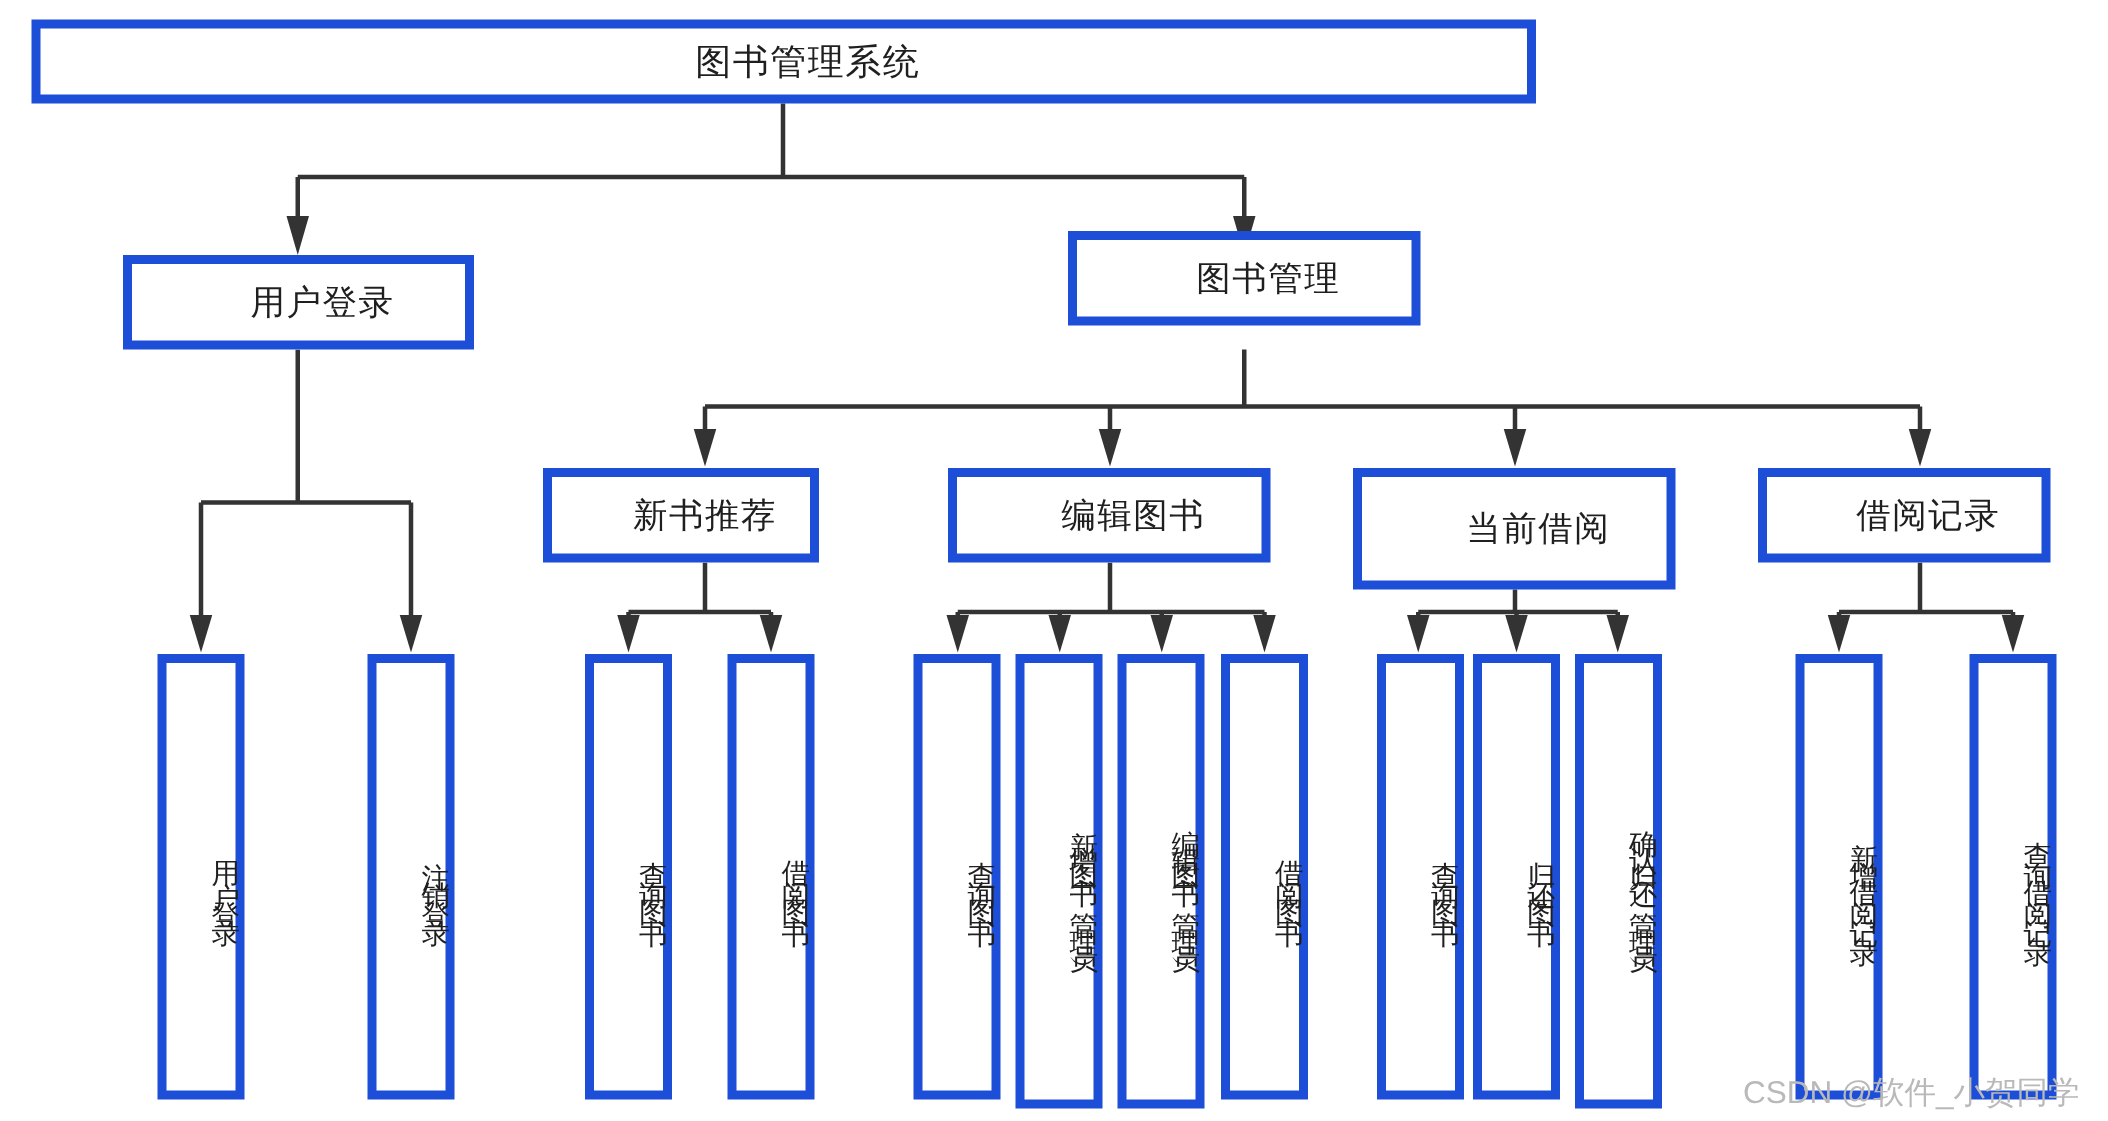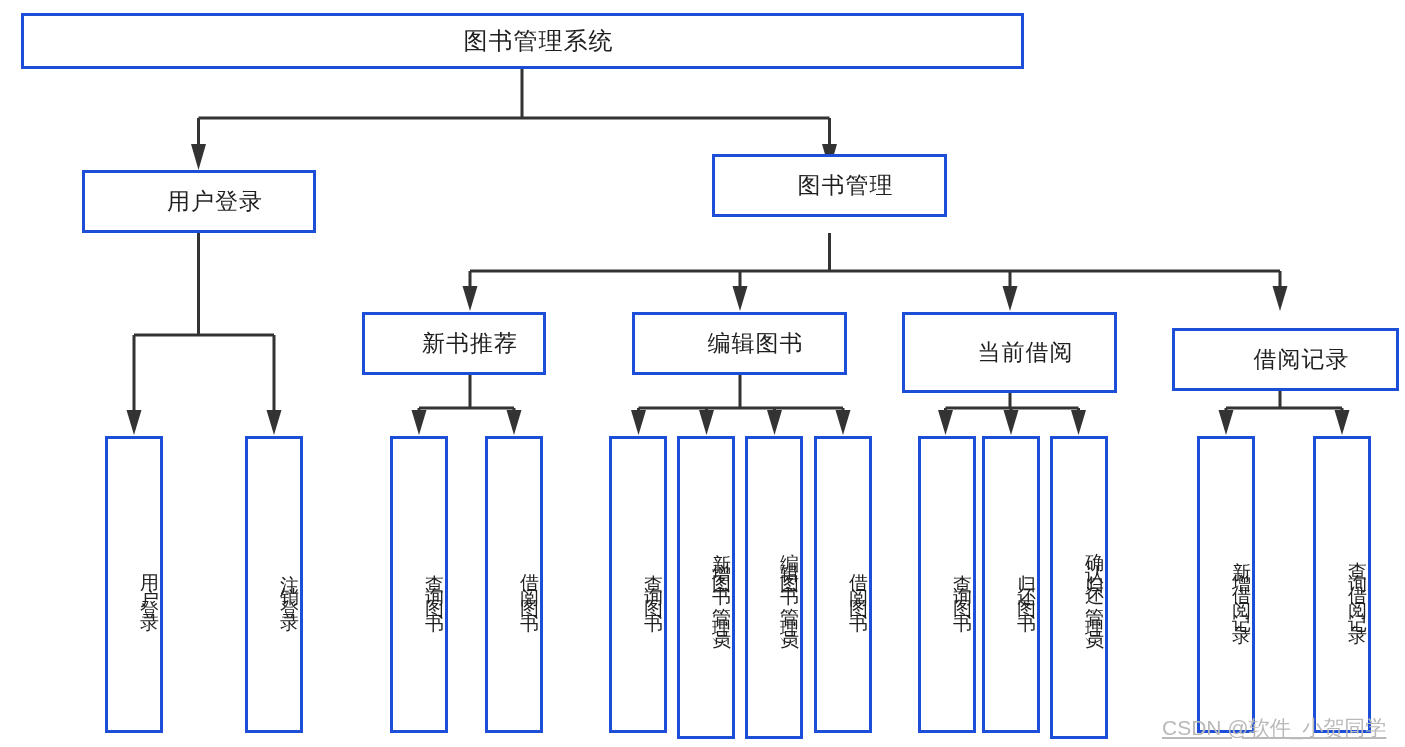--- a/index.html
+++ b/index.html
@@ -7,21 +7,21 @@
     position:relative;
     width:1405px;height:747px;
     background:#ffffff;
     font-family:"Liberation Sans","DejaVu Sans",sans-serif;
     overflow:hidden;
   }
   #wires{position:absolute;left:0;top:0;z-index:1;}
   .box{
     position:absolute;
     box-sizing:border-box;
-    border:3px solid #1d4ed8;
+    border:6px solid #1d4ed8;
     background:#ffffff;
     display:flex;
     align-items:center;
     justify-content:center;
     color:#1f1f1f;
     z-index:2;
     text-align:center;
     padding-left:32px;
   }
   .root{font-size:24px;letter-spacing:1px;}
@@ -35,21 +35,20 @@
   }
   .leaf.long{letter-spacing:11px;}
   #watermark{
     position:absolute;
     left:1162px;top:714px;
     width:243px;
     font-size:21px;
     color:#b9b9b9;
     z-index:3;
     white-space:nowrap;
-    text-decoration:underline;
   }
 </style>
 </head>
 <body>
 
 <div id="stage">
 
   <svg id="wires" width="1405" height="747" viewBox="0 0 1405 747">
     <g stroke="#333333" stroke-width="3" fill="none">
 
@@ -91,21 +90,21 @@
   </svg>
 
   <div class="box root" style="left:21px;top:13px;width:1003px;height:56px;">图书管理系统</div>
 
   <div class="box lvl2" style="left:82px;top:170px;width:234px;height:63px;">用户登录</div>
   <div class="box lvl2" style="left:712px;top:154px;width:235px;height:63px;">图书管理</div>
 
   <div class="box lvl3" style="left:362px;top:312px;width:184px;height:63px;">新书推荐</div>
   <div class="box lvl3" style="left:632px;top:312px;width:215px;height:63px;">编辑图书</div>
   <div class="box lvl3" style="left:902px;top:312px;width:215px;height:81px;">当前借阅</div>
-  <div class="box lvl3" style="left:1172px;top:312px;width:227px;height:63px;margin-top:16px;">借阅记录</div>
+  <div class="box lvl3" style="left:1172px;top:312px;width:195px;height:63px;">借阅记录</div>
 
   <div class="box leaf" style="left:105px;top:436px;width:58px;height:297px;">用户登录</div>
   <div class="box leaf" style="left:245px;top:436px;width:58px;height:297px;">注销登录</div>
 
   <div class="box leaf" style="left:390px;top:436px;width:58px;height:297px;">查询图书</div>
   <div class="box leaf" style="left:485px;top:436px;width:58px;height:297px;">借阅图书</div>
 
   <div class="box leaf" style="left:609px;top:436px;width:58px;height:297px;">查询图书</div>
   <div class="box leaf long" style="left:677px;top:436px;width:58px;height:303px;">新增图书（管理员）</div>
   <div class="box leaf long" style="left:745px;top:436px;width:58px;height:303px;">编辑图书（管理员）</div>

